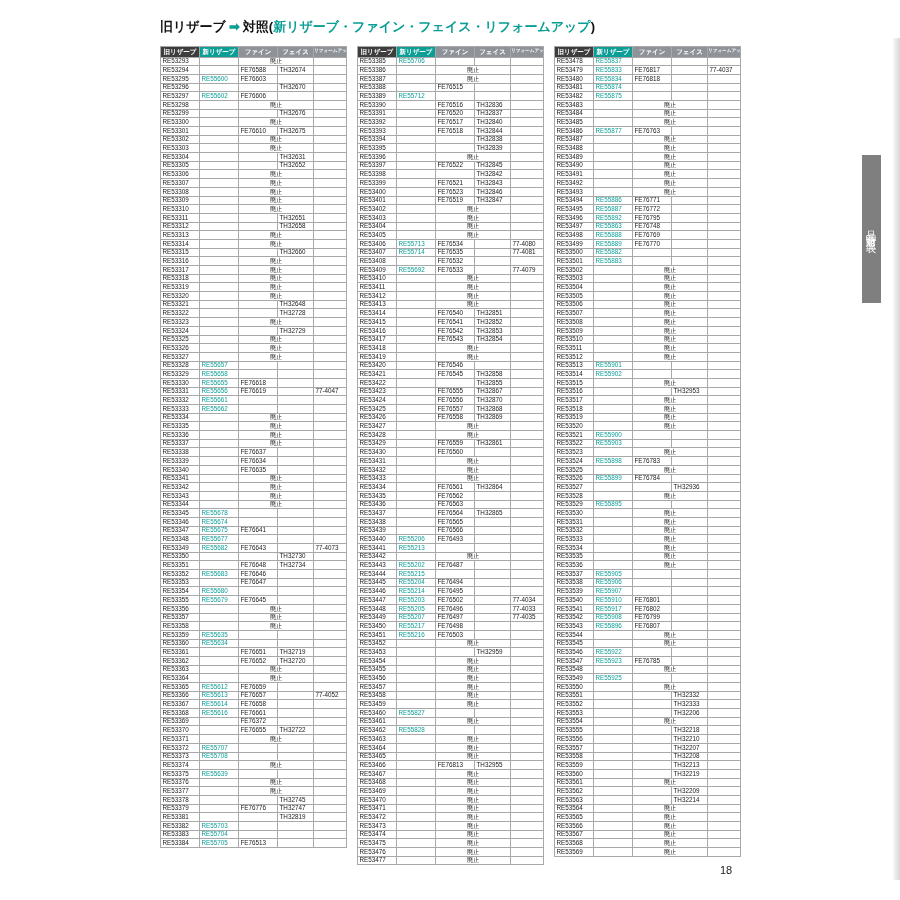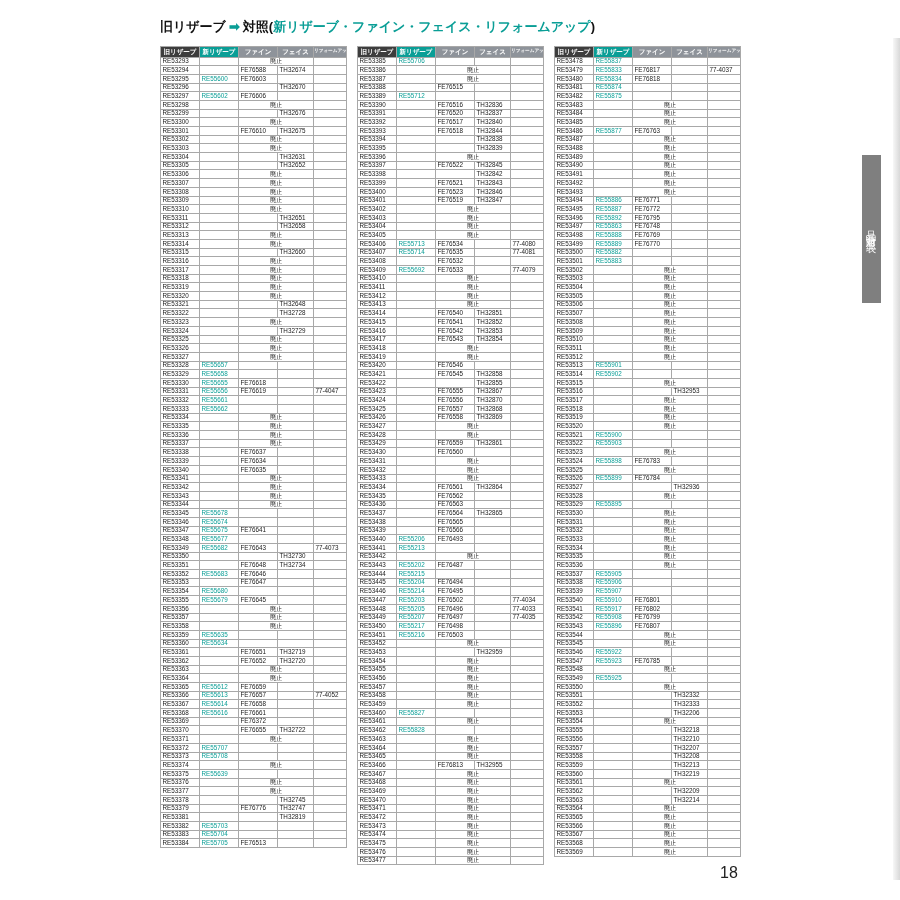--- a/index.html
+++ b/index.html
@@ -56,21 +56,21 @@
     font-size: 10.5px; letter-spacing: 3px;
     display: flex; align-items: center; justify-content: center;
   }
   .edge-shade {
     position: absolute; right: 0; top: 38px;
     width: 7px; height: 842px;
     background: linear-gradient(to right, #f7f7f7, #d8d8d8);
   }
   .pagenum {
     position: absolute; left: 720px; top: 864px;
-    font-size: 16px; color: #222;
+    font-size: 11px; color: #222;
   }
 </style>
 </head>
 <body>
 
 <div class="page">
 
   <div class="title">
     <span>旧リザーブ</span><span class="arrow">➡</span><span>対照</span><span>(</span><span class="accent">新リザーブ・ファイン・フェイス・リフォームアップ</span><span>)</span>
   </div>

